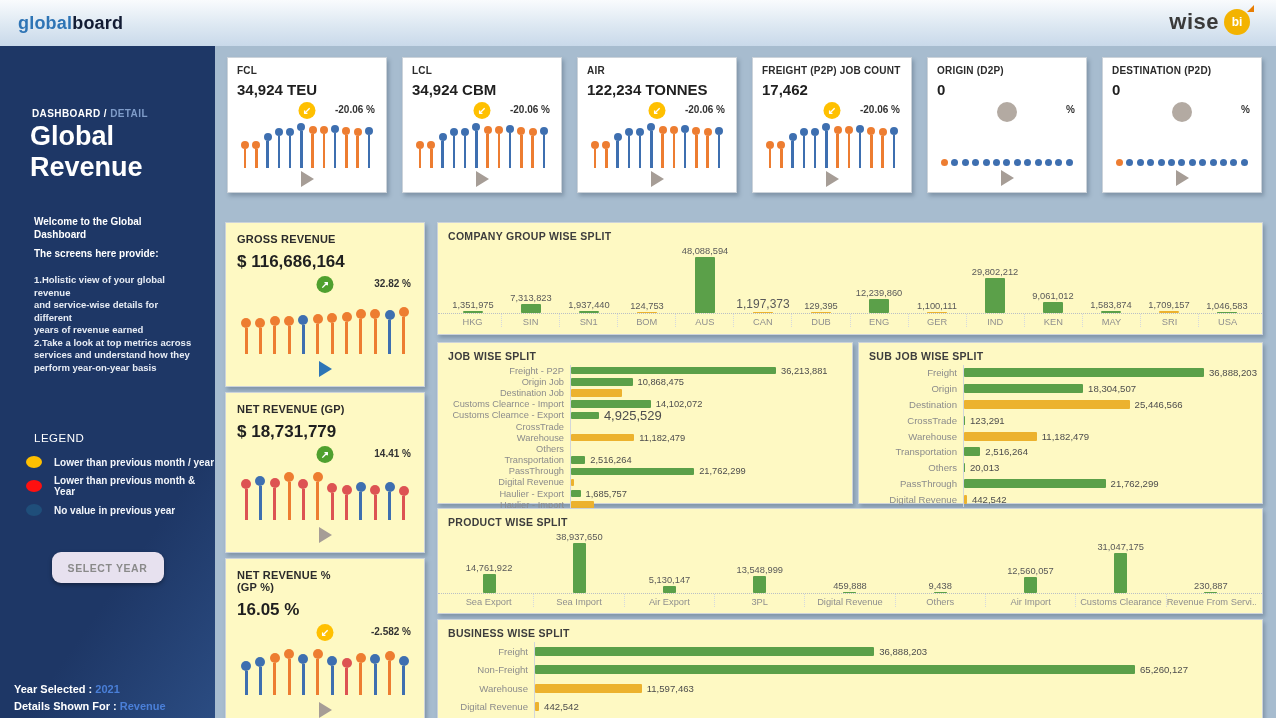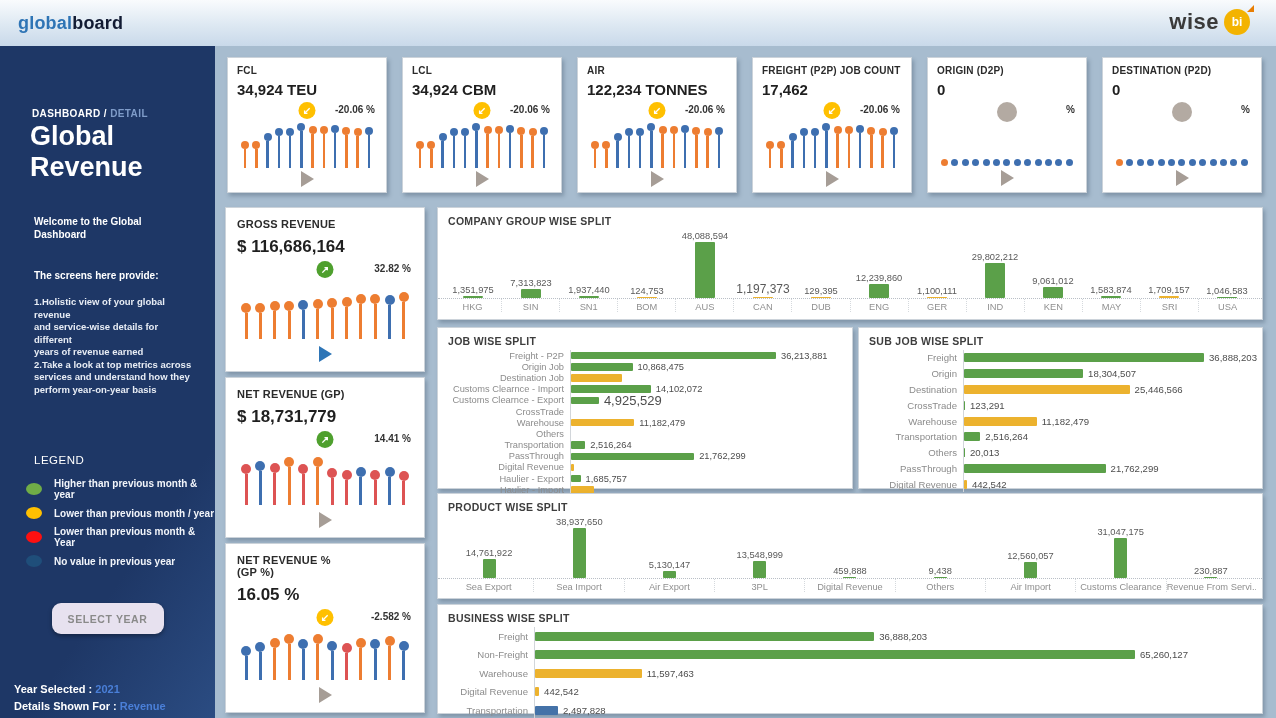--- a/index.html
+++ b/index.html
@@ -21,36 +21,36 @@
 
   
   #sidebar { position:absolute; top:46px; left:0; width:215px; height:672px;
     background:linear-gradient(125deg,#1e3766 72%,#2b4c82 100%); color:#fff; z-index:4; }
   #breadcrumb { margin:62px 0 2px 32px; font-size:10px; font-weight:bold; letter-spacing:.4px; }
   #breadcrumb .cur { color:#ffffff; }
   #breadcrumb .det { color:#7f9cc9; }
   #page-title { margin:2px 0 0 30px; font-size:27px; font-weight:bold; line-height:31px; color:#fff; white-space:pre-line; }
   .side-head { margin:0 26px 0 34px; font-size:10px; font-weight:bold; line-height:13px; }
   #welcome-heading { margin-top:32px; }
-  #provide-heading { margin-top:28px; }
+  #provide-heading { margin-top:6px; }
   #side-desc { margin:14px 22px 0 34px; font-size:9.5px; line-height:12.5px; font-weight:bold; color:#e8edf5; white-space:pre-line; }
   #legend { margin:58px 0 0 26px; }
   #legend-title { font-size:11.5px; letter-spacing:.5px; margin-left:8px; margin-bottom:12px; }
   .legend-row { display:flex; align-items:center; margin-bottom:7px; }
   .legend-dot { width:16px; height:12px; border-radius:50%; margin-right:12px; flex:none; }
   .legend-label { font-size:10px; font-weight:bold; color:#f2f5fa; }
   #select-year-button { display:block; margin:36px auto 0; width:112px; height:31px; border:none; border-radius:9px;
     background:#e7e1ef; color:#8a8a8a; font-family:"Liberation Sans",sans-serif; font-size:10.5px; font-weight:bold;
     letter-spacing:.6px; box-shadow:0 2px 4px rgba(0,0,0,.35); cursor:pointer; }
   #side-bottom { position:absolute; left:14px; bottom:3px; font-size:11px; font-weight:bold; line-height:17px; }
   #side-bottom .lbl { color:#ffffff; }
   #side-bottom .val { color:#4a7fd8; }
 
   
-  .panel { position:absolute; background:#ffffff; border:1px solid #ccd3da; box-shadow:2px 3px 4px rgba(70,90,110,.4); }
+  .panel { position:absolute; background:#fef9c3; border:1px solid #ccd3da; box-shadow:2px 3px 4px rgba(70,90,110,.4);margin-top:15px; }
   .panel-title { padding:7px 10px 2px; font-size:10.5px; font-weight:bold; color:#3d3d3d; letter-spacing:.3px; }
 
   
   #kpi-row { position:absolute; left:227px; top:57px; width:1035px; height:136px; display:flex; gap:15px; }
   .kpi-card { flex:1; background:#fff; border:1px solid #ccd3da; box-shadow:2px 3px 4px rgba(70,90,110,.4);
     padding:7px 9px 4px; display:flex; flex-direction:column; }
   .card-title { font-size:10px; font-weight:bold; color:#2b2b2b; letter-spacing:.2px; white-space:pre-line; }
   .card-value { font-size:15px; font-weight:bold; color:#1f1f1f; margin-top:5px; }
   .ind-row { position:relative; height:20px; margin-top:3px; }
   .ind-icon { position:absolute; left:50%; transform:translateX(-50%); top:1px; width:17px; height:17px; border-radius:50%;
@@ -128,24 +128,20 @@
   <p id="side-desc">1.Holistic view of your global revenue
 and service-wise details for different
 years of revenue earned
 2.Take a look at top metrics across
 services and understand how they
 perform year-on-year basis</p>
   <div id="legend">
     <div id="legend-title">LEGEND</div>
     <div id="legend-items">
         <div class="legend-row">
-          <span class="legend-dot" style="background: rgb(112, 173, 71);"></span>
-          <span class="legend-label">Higher than previous month &amp; year</span>
-        </div>
-        <div class="legend-row">
           <span class="legend-dot" style="background: rgb(255, 192, 0);"></span>
           <span class="legend-label">Lower than previous month / year</span>
         </div>
         <div class="legend-row">
           <span class="legend-dot" style="background: rgb(254, 16, 16);"></span>
           <span class="legend-label">Lower than previous month &amp; Year</span>
         </div>
         <div class="legend-row">
           <span class="legend-dot" style="background: rgb(31, 78, 122);"></span>
           <span class="legend-label">No value in previous year</span>

